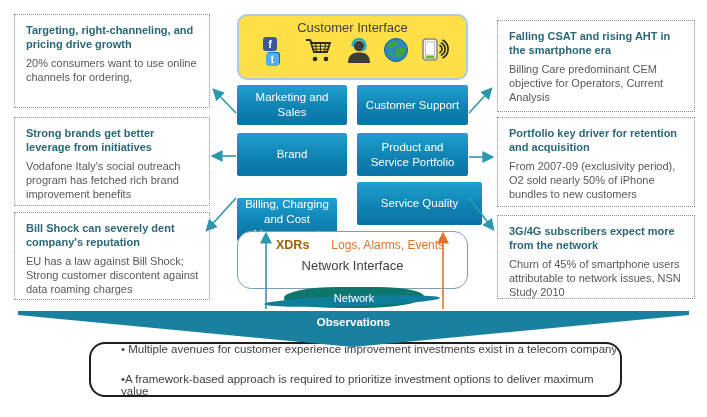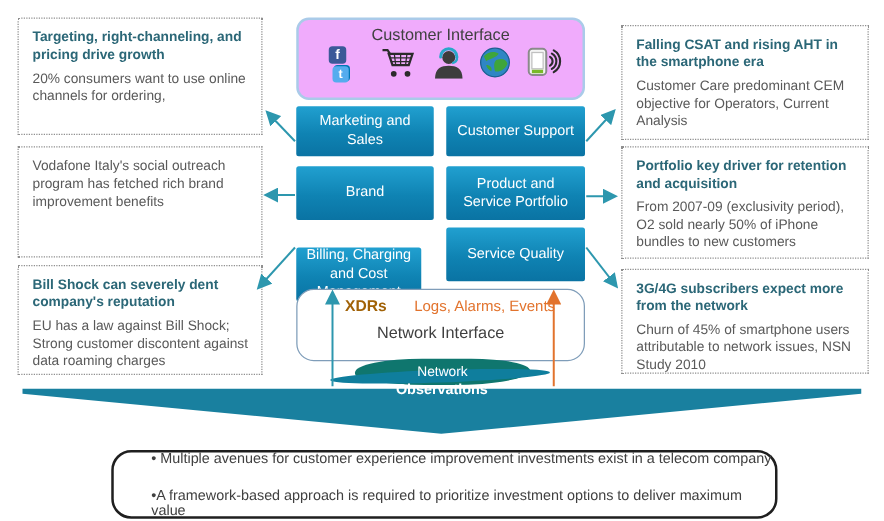--- a/index.html
+++ b/index.html
@@ -17,21 +17,21 @@
   .nL1{left:14px;top:14px;width:196px;height:94px}
   .nL2{left:14px;top:117px;width:196px;height:89px}
   .nL3{left:14px;top:212px;width:196px;height:88px}
   .nR1{left:497px;top:20px;width:198px;height:92px}
   .nR2{left:497px;top:117px;width:198px;height:90px}
   .nR3{left:497px;top:215px;width:198px;height:84px}
 
   
   .ci-box{
     position:absolute;left:237px;top:14px;width:231px;height:66px;box-sizing:border-box;
-    border:2px solid #aacbe9;border-radius:10px;background:#f0abfc;
+    border:2px solid #aacbe9;border-radius:10px;background:#fde047;
   }
   .ci-title{text-align:center;color:#404040;font-size:13px;margin-top:4px;}
   .ci-icons{display:flex;justify-content:space-between;align-items:center;padding:1px 14px 0 12px;}
   .social{position:relative;width:42px;height:30px;}
   .sq{position:absolute;border-radius:3px;color:#fff;font-weight:bold;
       display:flex;align-items:center;justify-content:center;}
   .fb{left:12px;top:0;width:14px;height:14px;background:#3b5998;font-size:11px;}
   .li{left:16px;top:15px;width:13px;height:13px;background:#0077b5;font-size:8px;}
   .tw{left:15px;top:16px;width:13px;height:13px;background:#55acee;font-size:10px;}
 
@@ -39,21 +39,21 @@
   .block{
     position:absolute;display:flex;align-items:center;justify-content:center;text-align:center;
     color:#ffffff;font-size:11.5px;line-height:1.3;box-sizing:border-box;padding:0 8px;
     background:linear-gradient(180deg,#21a0d0 0%,#0f83b3 55%,#0a73a3 100%);border-radius:2px;
   }
   .b1{left:237px;top:85px;width:110px;height:40px}
   .b2{left:357px;top:85px;width:111px;height:40px}
   .b3{left:237px;top:133px;width:110px;height:43px}
   .b4{left:357px;top:133px;width:111px;height:43px}
   .b5{left:237px;top:198px;width:100px;height:43px}
-  .b6{left:357px;top:182px;width:111px;height:43px}
+  .b6{left:357px;top:182px;width:125px;height:43px}
 
   
   .ni-box{
     position:absolute;left:237px;top:231px;width:231px;height:58px;box-sizing:border-box;
     border:1.5px solid #7f9db9;border-radius:14px;background:#fff;
   }
   .ni-top{display:flex;padding:6px 0 0 38px;}
   .xdrs{color:#a16207;font-weight:bold;font-size:12.5px;}
   .logs{color:#e2732d;font-size:12px;margin-left:22px;}
   .ni-title{text-align:center;color:#404040;font-size:13px;margin-top:6px;}
@@ -64,53 +64,54 @@
     border-radius:48% 42% 55% 50% / 65% 55% 70% 55%;
     color:#fff;font-size:11px;display:flex;align-items:center;justify-content:center;z-index:2;
   }
   .network-blob::before{
     content:"";position:absolute;left:-20px;top:9px;width:176px;height:10px;
     background:#0f7e9d;border-radius:50%;transform:rotate(-2deg);z-index:-1;
   }
 
   
   .obs-label{
-    position:absolute;left:0;top:306px;width:707px;text-align:center;
+    position:absolute;left:0;top:316px;width:707px;text-align:center;
     color:#ffffff;font-weight:bold;font-size:11.5px;z-index:6;
   }
   .bottom-box{
-    position:absolute;left:89px;top:360px;width:533px;height:55px;box-sizing:border-box;
+    position:absolute;left:89px;top:342px;width:533px;height:55px;box-sizing:border-box;
     border:2px solid #1f1f1f;border-radius:16px;background:#fff;
     display:flex;flex-direction:column;justify-content:center;gap:18px;
     padding-left:30px;color:#404040;font-size:11.5px;
   }
   .bottom-box p{margin:0;}
 
   .overlay{position:absolute;left:0;top:0;z-index:5;pointer-events:none;}
 </style>
 </head>
 <body>
 
 <div class="canvas">
 
   <div class="note nL1">
     <p class="t">Targeting, right-channeling, and pricing drive growth</p>
     <p class="b">20% consumers want to use online channels for ordering,</p>
   </div>
   <div class="note nL2">
+    <p class="t">Strong brands get better leverage from initiatives</p>
     <p class="b">Vodafone Italy's social outreach program has fetched rich brand improvement benefits</p>
   </div>
   <div class="note nL3">
     <p class="t">Bill Shock can severely dent company's reputation</p>
     <p class="b">EU has a law against Bill Shock; Strong customer discontent against data roaming charges</p>
   </div>
 
   <div class="note nR1">
     <p class="t">Falling CSAT and rising AHT in the smartphone era</p>
-    <p class="b">Customer Care predominant CEM objective for Operators, Current Analysis</p>
+    <p class="b">Billing Care predominant CEM objective for Operators, Current Analysis</p>
   </div>
   <div class="note nR2">
     <p class="t">Portfolio key driver for retention and acquisition</p>
     <p class="b">From 2007-09 (exclusivity period), O2 sold nearly 50% of iPhone bundles to new customers</p>
   </div>
   <div class="note nR3">
     <p class="t">3G/4G subscribers expect more from the network</p>
     <p class="b">Churn of 45% of smartphone users attributable to network issues, NSN Study 2010</p>
   </div>
 

